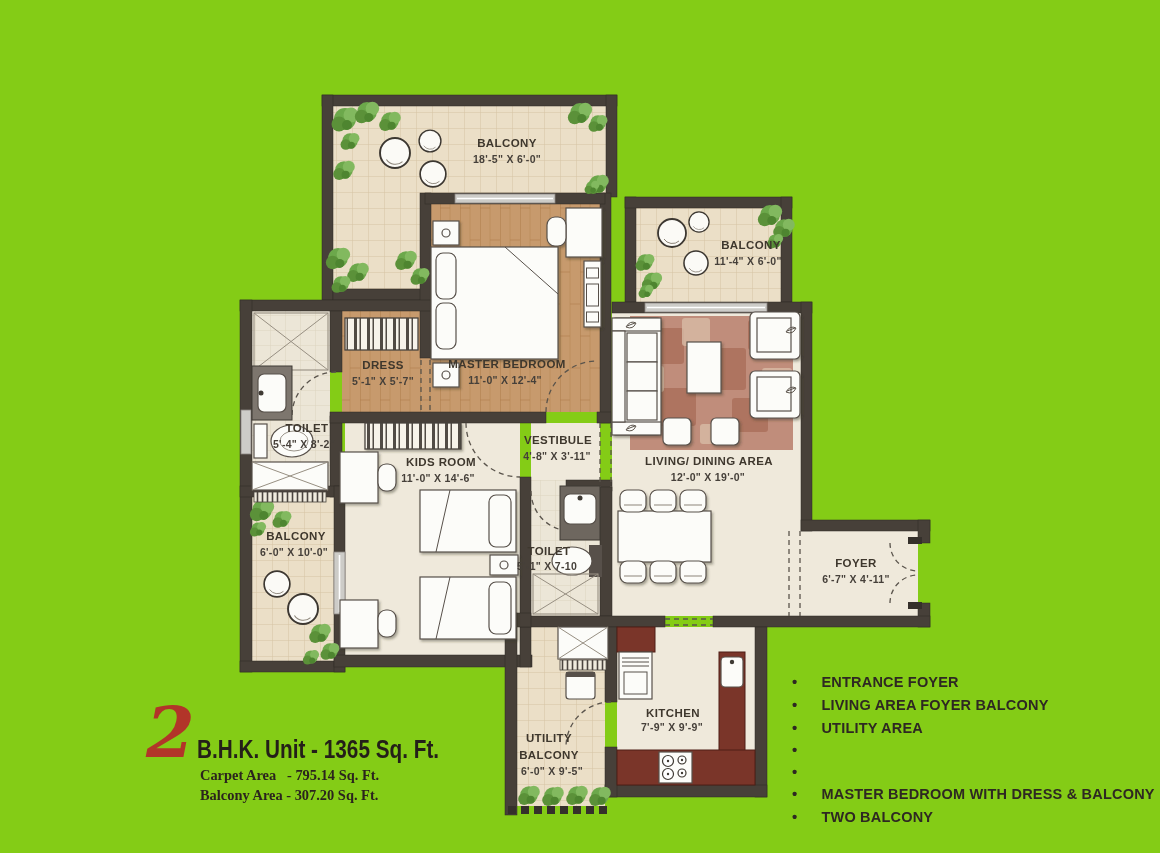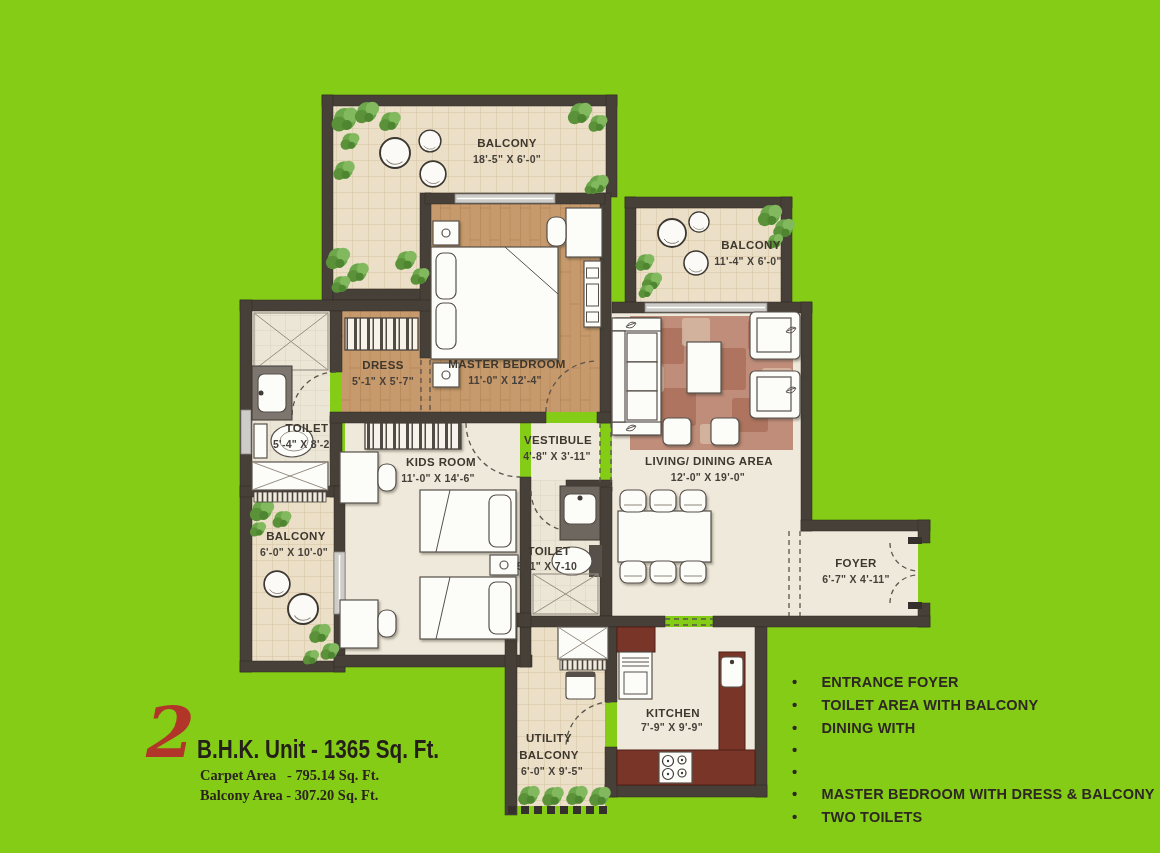--- a/index.html
+++ b/index.html
@@ -395,35 +395,35 @@
   <div class="area-line balconyA">Balcony Area - 307.20 Sq. Ft.</div>
 
   
   <ul class="features">
     <li>
         <span class="dot">•</span>
         <span class="txt">ENTRANCE FOYER</span>
       </li>
     <li>
         <span class="dot">•</span>
-        <span class="txt">TOILET AREA WITH BALCONY</span>
-      </li>
-    <li>
-        <span class="dot">•</span>
-        <span class="txt">DINING WITH</span>
+        <span class="txt">LIVING AREA FOYER BALCONY</span>
+      </li>
+    <li>
+        <span class="dot">•</span>
+        <span class="txt">UTILITY AREA</span>
       </li>
     <li>
         <span class="dot">•</span>
       </li>
     <li>
         <span class="dot">•</span>
       </li>
     <li>
         <span class="dot">•</span>
         <span class="txt">MASTER BEDROOM WITH DRESS &amp; BALCONY</span>
       </li>
     <li>
         <span class="dot">•</span>
-        <span class="txt">TWO TOILETS</span>
+        <span class="txt">TWO BALCONY</span>
       </li>
   </ul>
 
 </div>
 
 </body></html>

